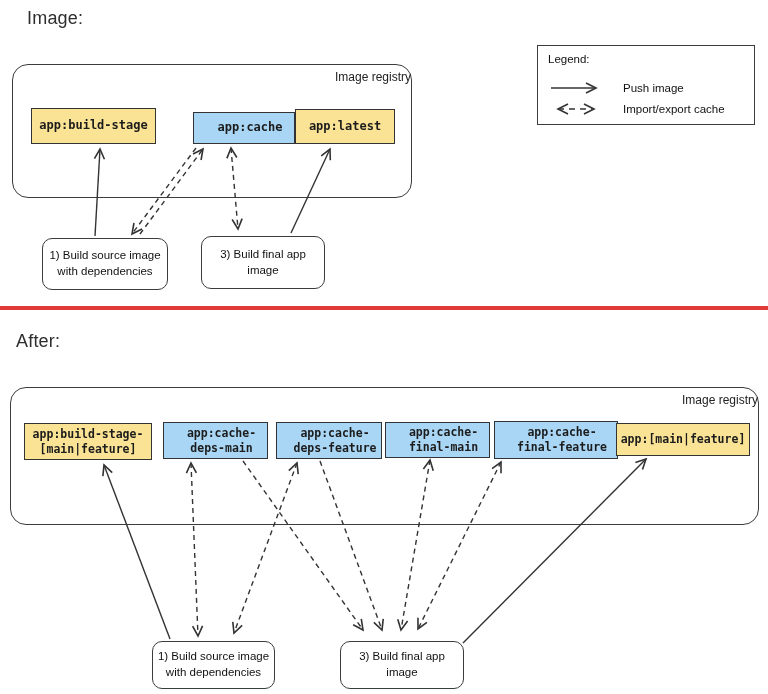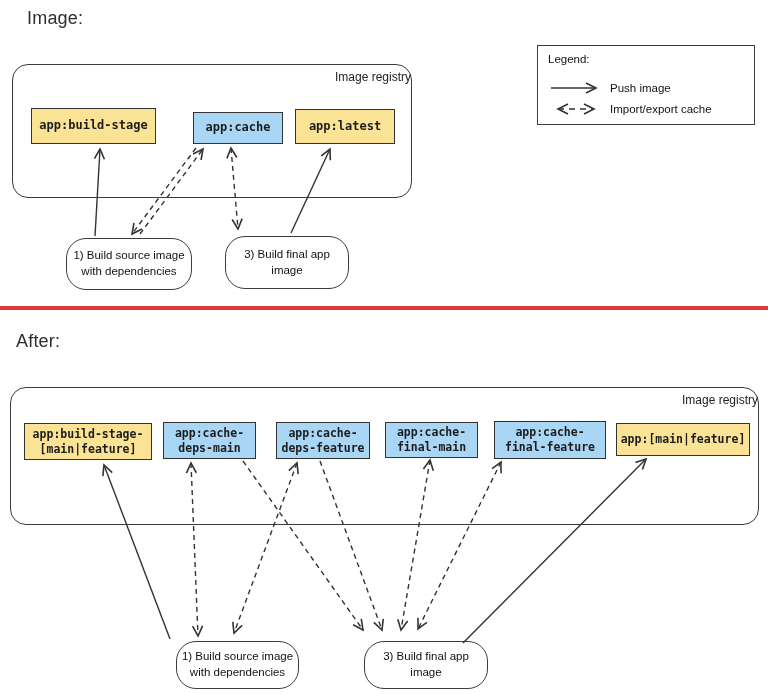--- a/index.html
+++ b/index.html
@@ -17,36 +17,36 @@
     position:absolute; top:5px; left:0; width:100%; text-align:right;
     font-size:12px; color:#222;
   }
   .node {
     position:absolute; display:flex; flex-direction:column; align-items:center;
     justify-content:center; border:1.6px solid #333; border-radius:0;
     font-family:"DejaVu Sans Mono", monospace; font-weight:bold;
     color:#1c1c1c; line-height:1.3; text-align:center; white-space:nowrap;
   }
   .node.yellow { background:var(--node-yellow,#FAE395); }
-  .node.blue   { background:var(--node-blue,#A9D6F5); }
+  .node.blue   { background:var(--node-blue,#A9D6F5);padding-left:12px; }
   .process {
-    position:absolute; border:1.5px solid #3c3c3c; border-radius:20px; background:#fff;
+    position:absolute; border:1.5px solid #3c3c3c; border-radius:10px; background:#fff;
     display:flex; flex-direction:column; align-items:center; justify-content:center;
-    font-size:11.5px; color:#111; line-height:1.35;margin-left:24px;
+    font-size:11.5px; color:#111; line-height:1.35;
   }
   .divider {
     position:absolute; left:0; width:768px; height:4px;
     background:var(--divider-red,#DF3B36);
   }
   .legend {
     position:absolute; border:1.5px solid #3c3c3c; background:#fff;
     padding:7px 10px 6px 10px; box-sizing:border-box;
   }
   .legend-title { font-size:11.5px; color:#111; margin-bottom:12px; }
-  .legend-row { display:flex; align-items:center; gap:4px; height:21px; }
+  .legend-row { display:flex; align-items:center; gap:17px; height:21px; }
   .legend-row span { font-size:11.5px; color:#111; }
   svg.overlay { position:absolute; left:0; top:0; pointer-events:none; z-index:5; }
   .sl { stroke:var(--line,#333); stroke-width:1.4; fill:none; }
   .dl { stroke:var(--line,#333); stroke-width:1.4; fill:none; stroke-dasharray:5 4; }
   .ah-path { stroke:var(--line,#333); stroke-width:1.6; fill:none; }
 </style>
 </head>
 <body>
 
 <div class="canvas">

